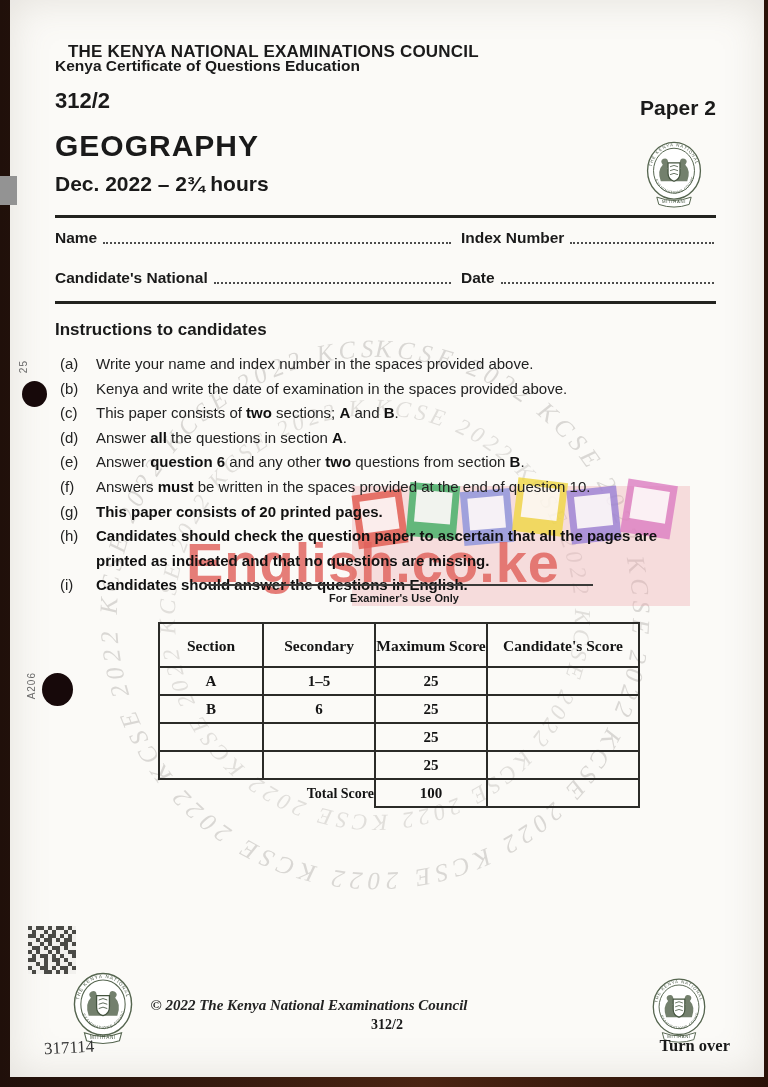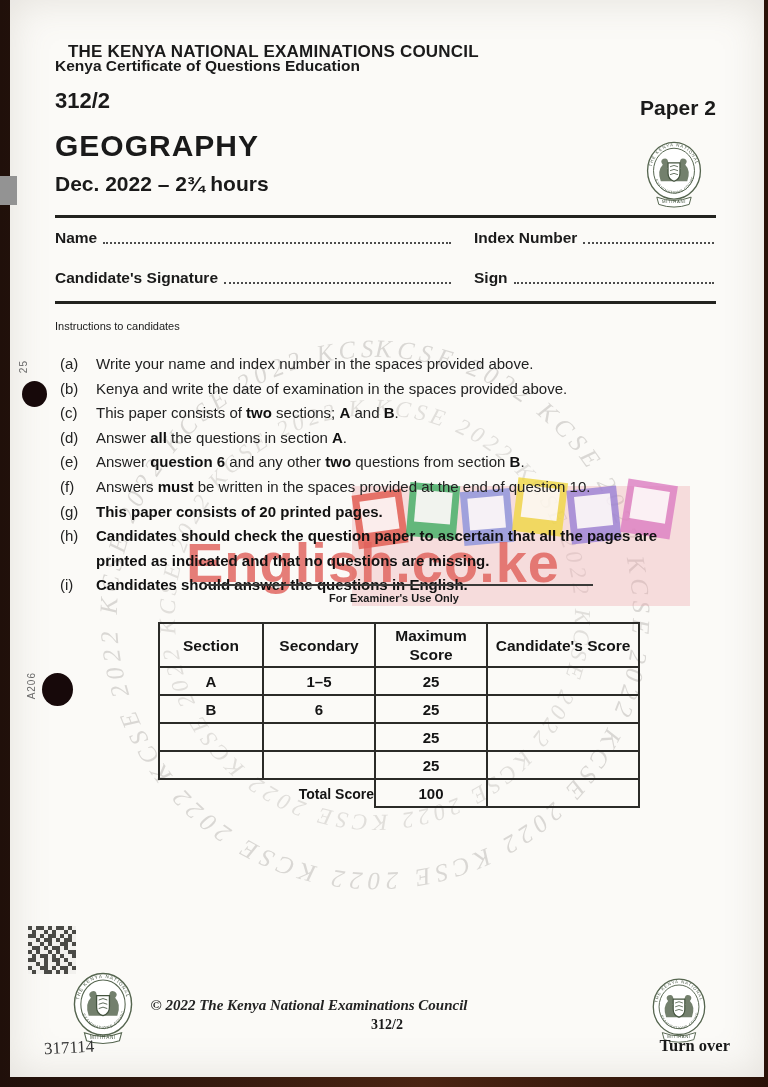--- a/index.html
+++ b/index.html
@@ -49,33 +49,33 @@
 
   .rule{position:absolute;background:#23231f;}
   .rule-1{left:45px;right:48px;top:215px;height:2.5px;}
   .rule-2{left:45px;right:48px;top:301px;height:3px;}
 
   .field-row{position:absolute;left:45px;right:48px;display:flex;align-items:flex-start;font-size:15.5px;font-weight:bold;}
   .field-row-1{top:229px;}
   .field-row-2{top:269px;}
   .fgroup{display:flex;align-items:flex-end;}
   .fgroup-left{width:398px;}
-  .fgroup-right{flex:1;margin-left:21px;}
+  .fgroup-right{flex:1;margin-left:8px;}
   .dotted{flex:1;border-bottom:2px dotted #4c4c4c;margin:0 2px 3px 6px;height:12px;}
 
-  .instr-heading{left:45px;top:320px;font-size:11px;font-weight:normal;}
+  .instr-heading{left:45px;top:320px;font-size:17px;font-weight:bold;}
   .instr-list{position:absolute;left:50px;top:352px;width:620px;}
   .instr-item{display:flex;font-size:15px;line-height:24.6px;color:#222;}
   .instr-item .ilabel{width:36px;flex:0 0 36px;}
   .instr-item .itext{flex:1;}
   .instr-item .b{font-weight:bold;color:#111;}
 
   .exam-line{left:195px;top:584px;width:388px;height:2px;background:#3a3a38;}
   .exam-title{left:148px;top:592px;width:472px;text-align:center;font-size:11px;font-weight:bold;}
-  .exam-table{left:148px;top:622px;border-collapse:collapse;font-size:15px;font-weight:bold;}
+  .exam-table{left:148px;top:622px;border-collapse:collapse;font-size:15px;font-weight:bold;font-family:Liberation Serif, serif;}
   .exam-table td,.exam-table th{border:2px solid #2b2b28;text-align:center;padding:0;color:#141414;}
   .exam-table th{height:42px;line-height:19px;font-size:15.5px;}
   .exam-table td{height:26px;}
   .col-1{width:102px;}.col-2{width:110px;}.col-3{width:110px;}.col-4{width:150px;margin-top:47px;}
   .exam-table .total-label-cell{border:none;text-align:right;padding-right:0;font-size:14px;}
 
   .footer-copy{left:0;top:997px;width:598px;text-align:center;font-family:"Liberation Serif",serif;
     font-weight:bold;font-style:italic;font-size:15px;color:#222;}
   .footer-code{left:0;top:1017px;width:754px;text-align:center;font-family:"Liberation Serif",serif;
     font-weight:bold;font-size:14px;}
@@ -151,25 +151,25 @@
         <span>Name</span>
         <span class="dotted"></span>
       </div>
       <div class="fgroup fgroup-right">
         <span>Index Number</span>
         <span class="dotted"></span>
       </div>
     </div>
     <div class="field-row field-row-2">
       <div class="fgroup fgroup-left">
-        <span>Candidate's Signature</span>
+        <span>Candidate's National</span>
         <span class="dotted"></span>
       </div>
       <div class="fgroup fgroup-right">
-        <span>Sign</span>
+        <span>Date</span>
         <span class="dotted"></span>
       </div>
     </div>
 
     <div class="rule rule-2"></div>
 
     <div class="abs instr-heading">Instructions to candidates</div>
     <div class="instr-list" id="instr-list">
         <div class="instr-item">
           <span class="ilabel">(a)</span>

